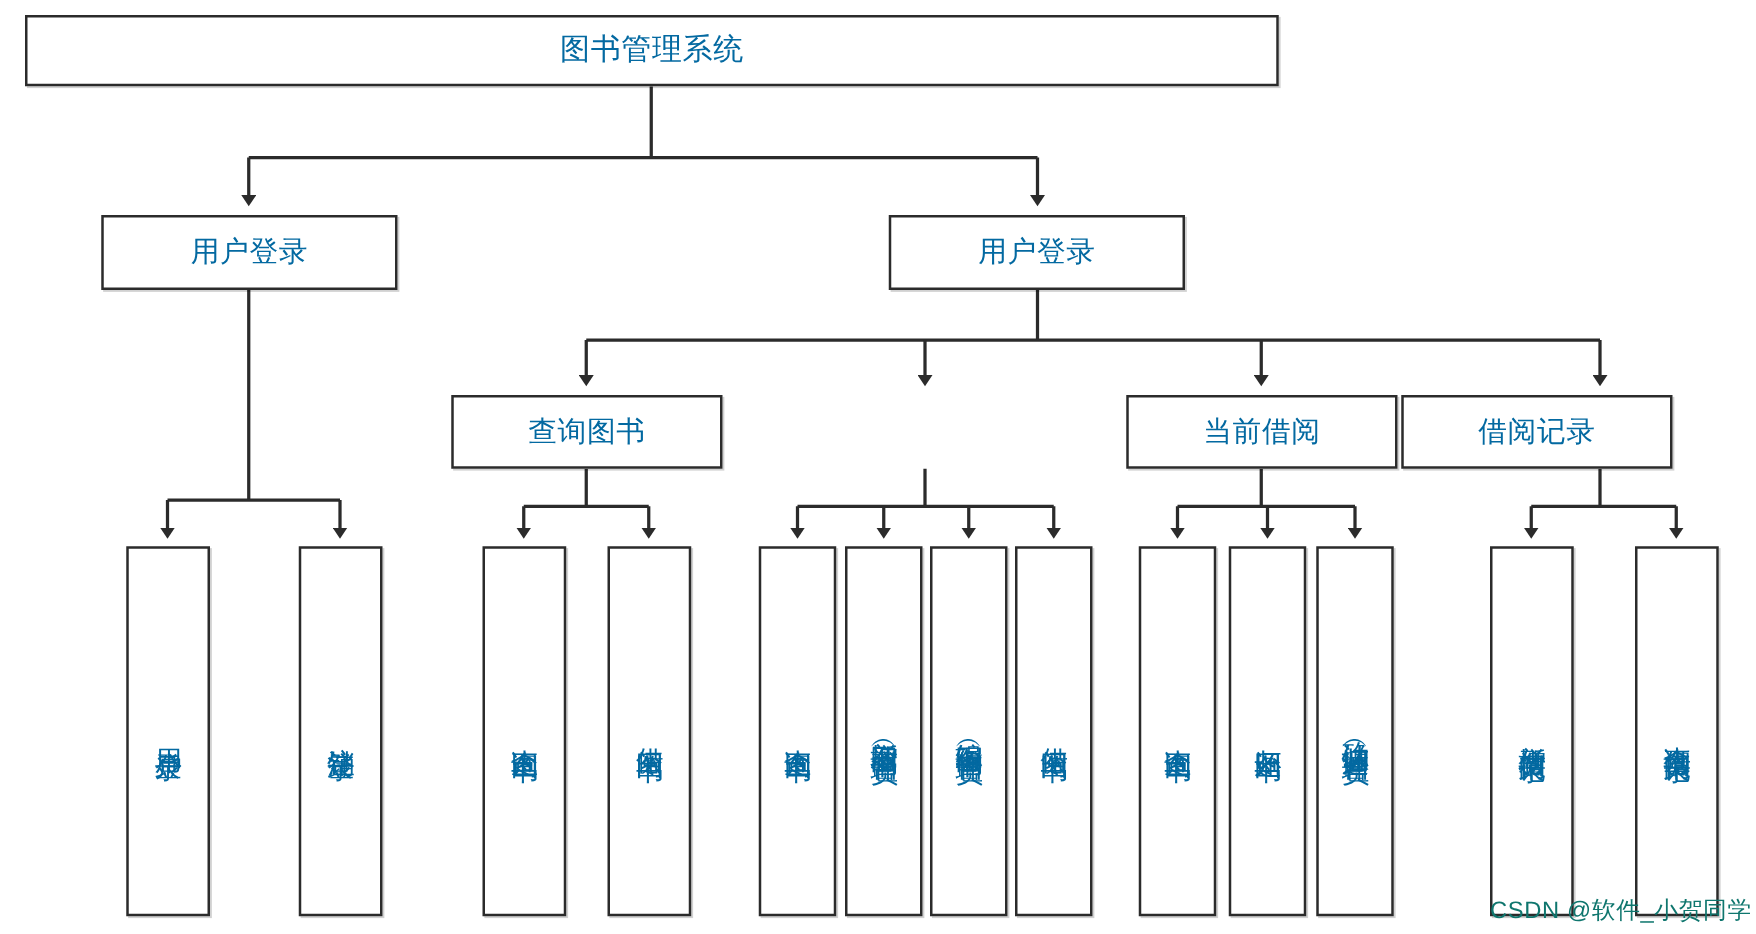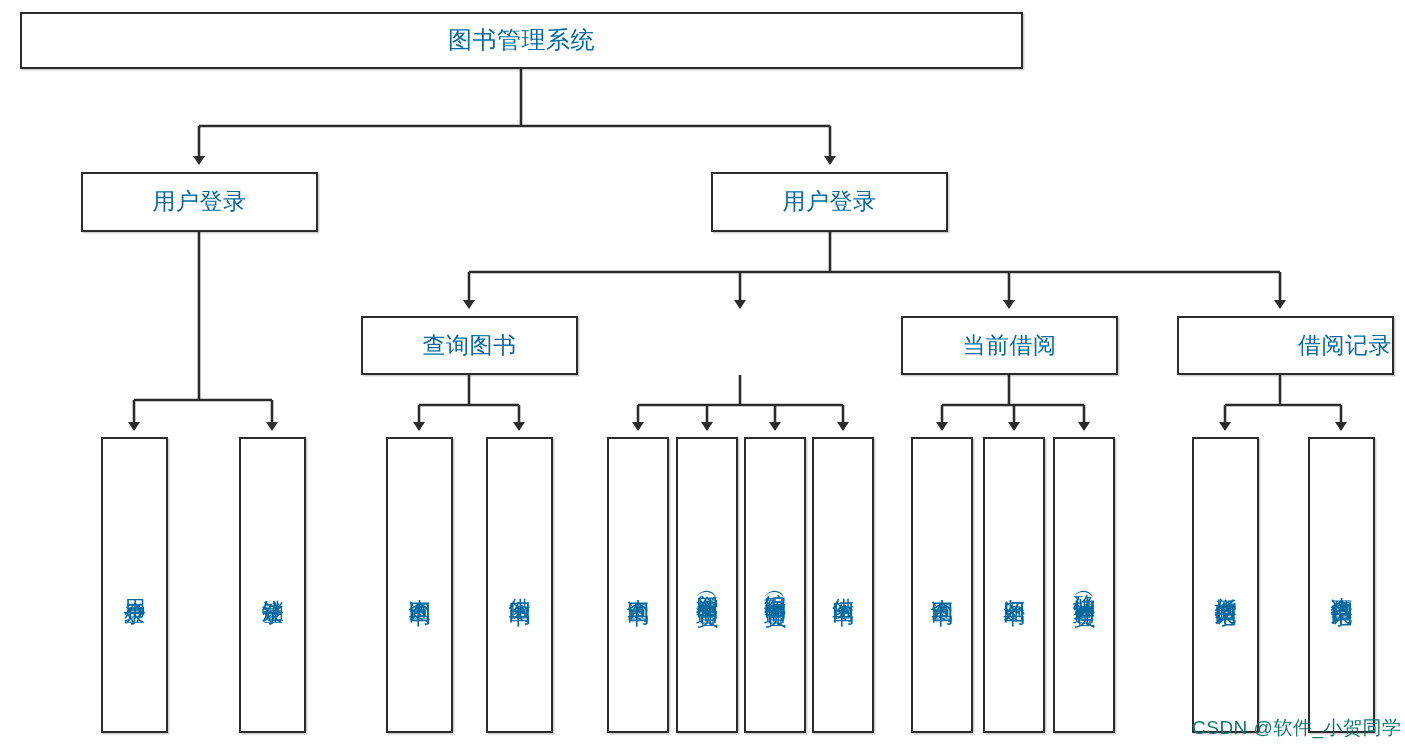--- a/index.html
+++ b/index.html
@@ -141,21 +141,21 @@
 
   <div class="node horiz" style="left:361px; top:316px; width:217px; height:59px;">
     <span class="lbl">查询图书</span>
   </div>
 
 
   <div class="node horiz" style="left:901px; top:316px; width:217px; height:59px;">
     <span class="lbl">当前借阅</span>
   </div>
 
-  <div class="node horiz" style="left:1177px; top:316px; width:217px; height:59px;justify-content:flex-end;">
+  <div class="node horiz" style="left:1121px; top:316px; width:217px; height:59px;">
     <span class="lbl">借阅记录</span>
   </div>
 
   <div class="node vert" style="left:101px; top:437px; width:67px; height:296px;">
     <span class="lbl">用户登录</span>
   </div>
 
   <div class="node vert" style="left:239px; top:437px; width:67px; height:296px;">
     <span class="lbl">注销登录</span>
   </div>

